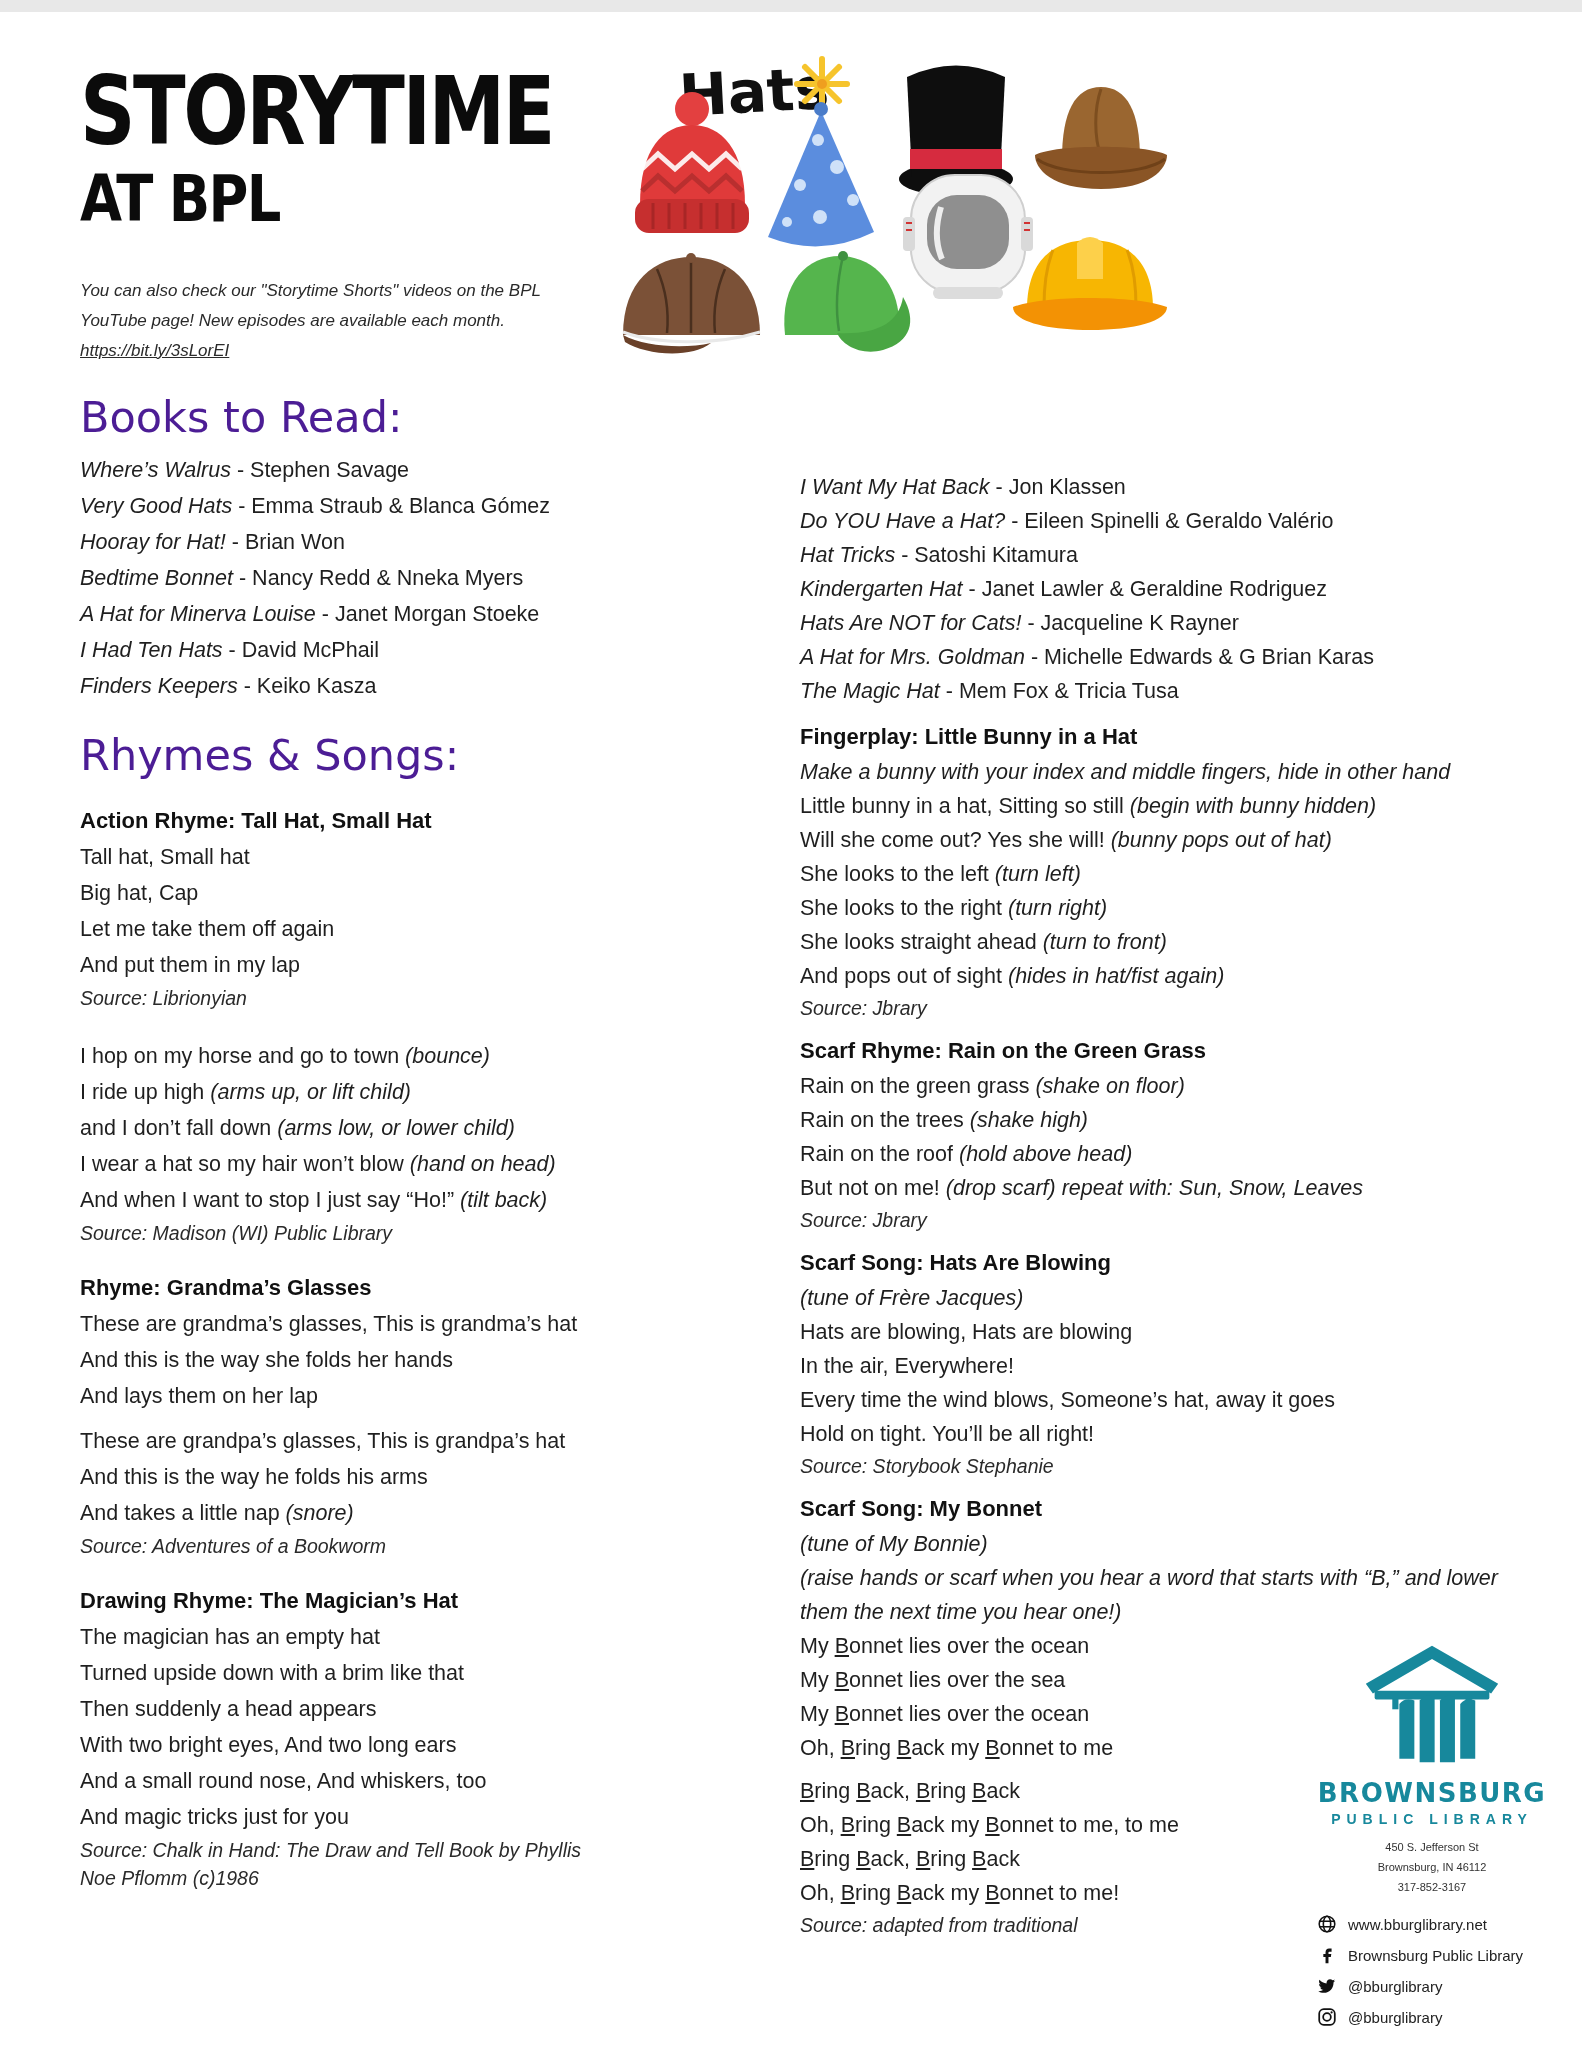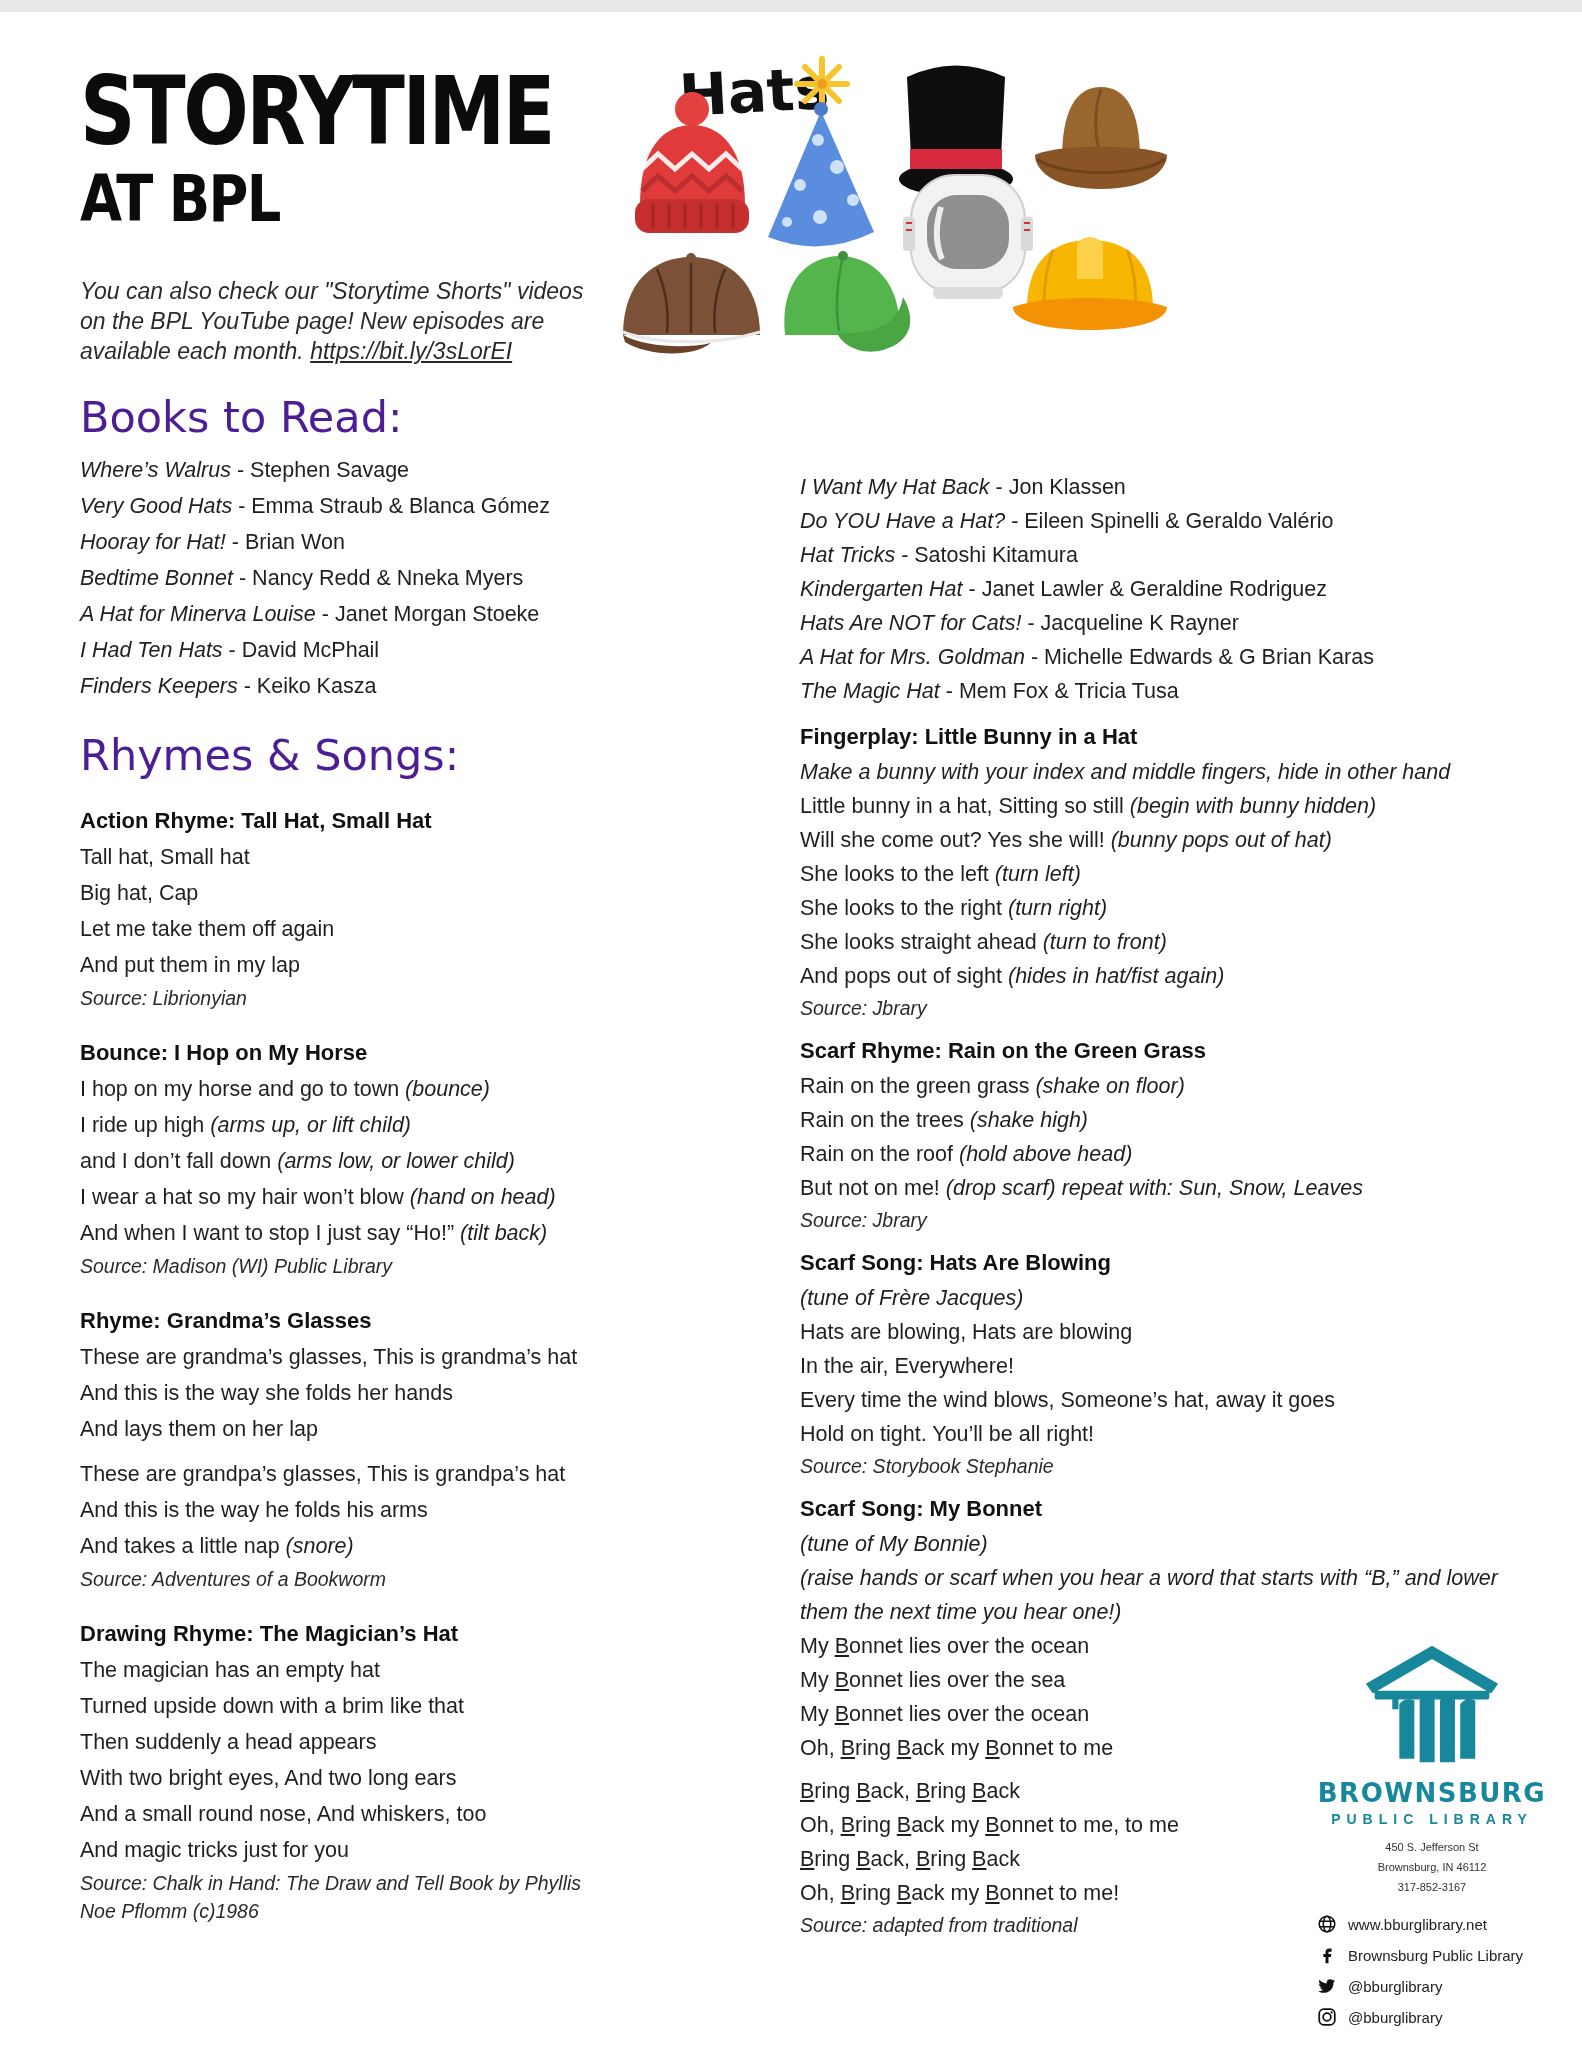--- a/index.html
+++ b/index.html
@@ -16,21 +16,21 @@
   .main-title{
     font-family:"DejaVu Sans", sans-serif; font-weight:900; color:#0b0b0b;
     font-size:94px; line-height:100px; letter-spacing:-3px;
     transform:scaleX(.82); transform-origin:0 50%; white-space:nowrap;
   }
   .main-subtitle{
     font-family:"DejaVu Sans", sans-serif; font-weight:900; color:#0b0b0b;
     font-size:64px; line-height:74px; letter-spacing:-2px;
     transform:scaleX(.85); transform-origin:0 50%;
   }
-  .intro{font-style:italic; font-size:23px; line-height:30px; margin:40px 0 0 0; max-width:505px; color:#2a2a2a;}
+  .intro{font-style:italic; font-size:17px; line-height:30px; margin:40px 0 0 0; max-width:505px; color:#2a2a2a;}
   .intro-link{color:inherit; text-decoration:underline; cursor:pointer;}
 
   
   .script-heading{
     font-family:"DejaVu Sans", sans-serif; font-weight:400; color:#4c1d95;
     font-size:43px; line-height:50px; margin:26px 0 10px 0; letter-spacing:0;
   }
 
   
   .line{font-size:21.5px; line-height:36px; color:#1f1f1f;}
@@ -89,21 +89,20 @@
           <div>
 
           <div class="line lyric-line">Tall hat, Small hat</div>
             <div class="line lyric-line">Big hat, Cap</div>
             <div class="line lyric-line">Let me take them off again</div>
             <div class="line lyric-line">And put them in my lap</div>
           </div>
           <div class="source">Source: Librionyian</div>
         </section>
         <section class="rhyme-section">
-          <h3 class="section-heading">Bounce: I Hop on My Horse</h3>
           <div>
 
           <div class="line lyric-line">I hop on my horse and go to town <i>(bounce)</i></div>
             <div class="line lyric-line">I ride up high <i>(arms up, or lift child)</i></div>
             <div class="line lyric-line">and I don’t fall down <i>(arms low, or lower child)</i></div>
             <div class="line lyric-line">I wear a hat so my hair won’t blow <i>(hand on head)</i></div>
             <div class="line lyric-line">And when I want to stop I just say “Ho!” <i>(tilt back)</i></div>
           </div>
           <div class="source">Source: Madison (WI) Public Library</div>
         </section>

